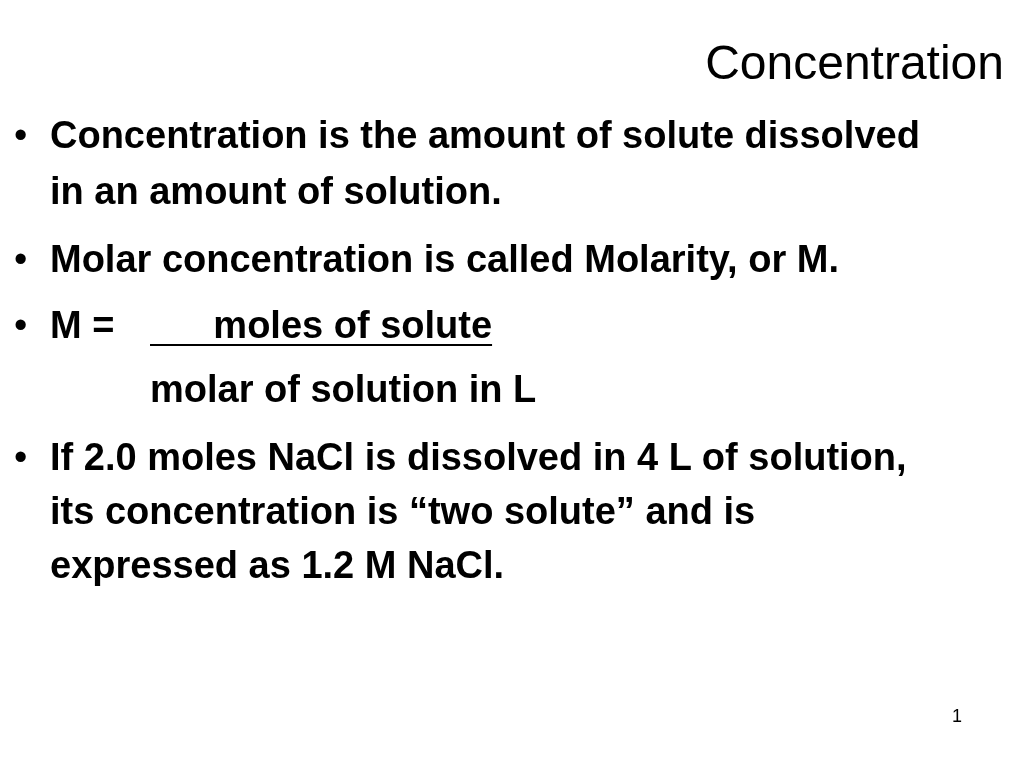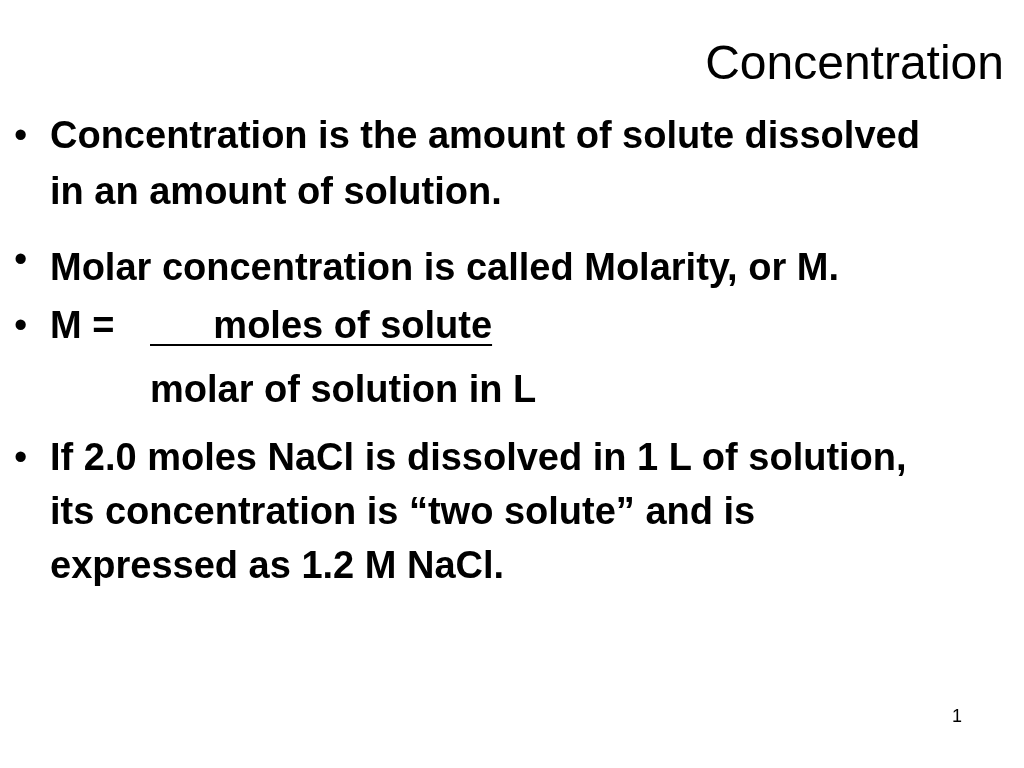--- a/index.html
+++ b/index.html
@@ -20,31 +20,31 @@
   <div class="title">Concentration</div>
 
   <div class="bullet" style="top:108px;">
     <span class="dot">•</span>
     <div class="text" style="top:0;">Concentration is the amount of solute dissolved</div>
     <div class="text" style="top:56px;">in an amount of solution.</div>
   </div>
 
   <div class="bullet" style="top:232px;">
     <span class="dot">•</span>
-    <div class="text" style="top:8px;">Molar concentration is called Molarity, or M.</div>
+    <div class="text" style="top:0;">Molar concentration is called Molarity, or M.</div>
   </div>
 
   <div class="bullet" style="top:298px;">
     <span class="dot">•</span>
     <div class="text" style="top:0;">M =</div>
     <div class="text u" style="top:0;left:136px;text-align:center;">      moles of solute</div>
     <div class="text" style="top:64px;left:136px;">molar of solution in L</div>
   </div>
 
   <div class="bullet" style="top:430px;">
     <span class="dot">•</span>
-    <div class="text" style="top:0;">If 2.0 moles NaCl is dissolved in 1 L of solution,</div>
+    <div class="text" style="top:0;">If 2.0 moles NaCl is dissolved in 4 L of solution,</div>
     <div class="text" style="top:54px;">its concentration is “two solute” and is</div>
     <div class="text" style="top:108px;">expressed as  1.2 M NaCl.</div>
   </div>
 
   <div class="num">1</div>
 </div>
 
 </body></html>

